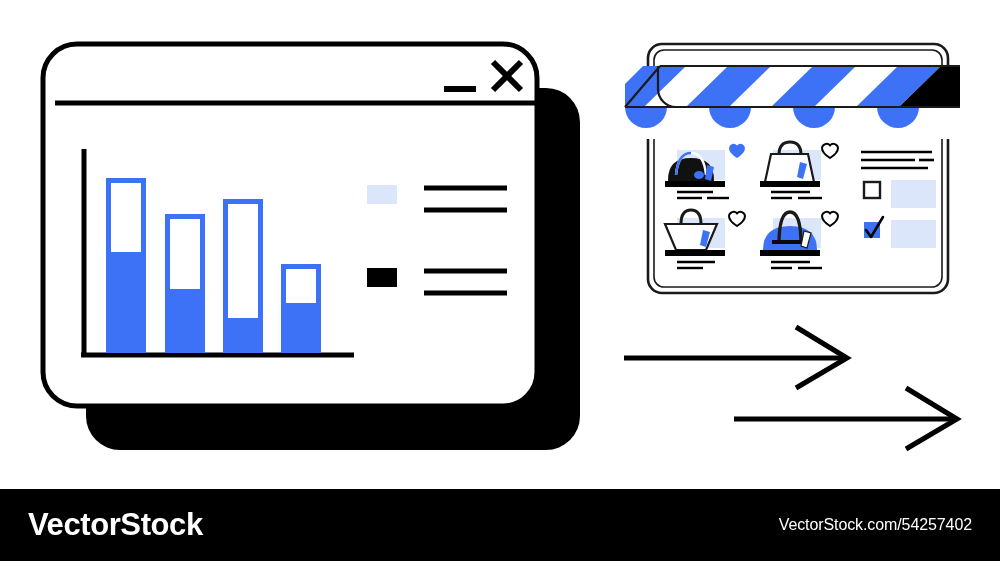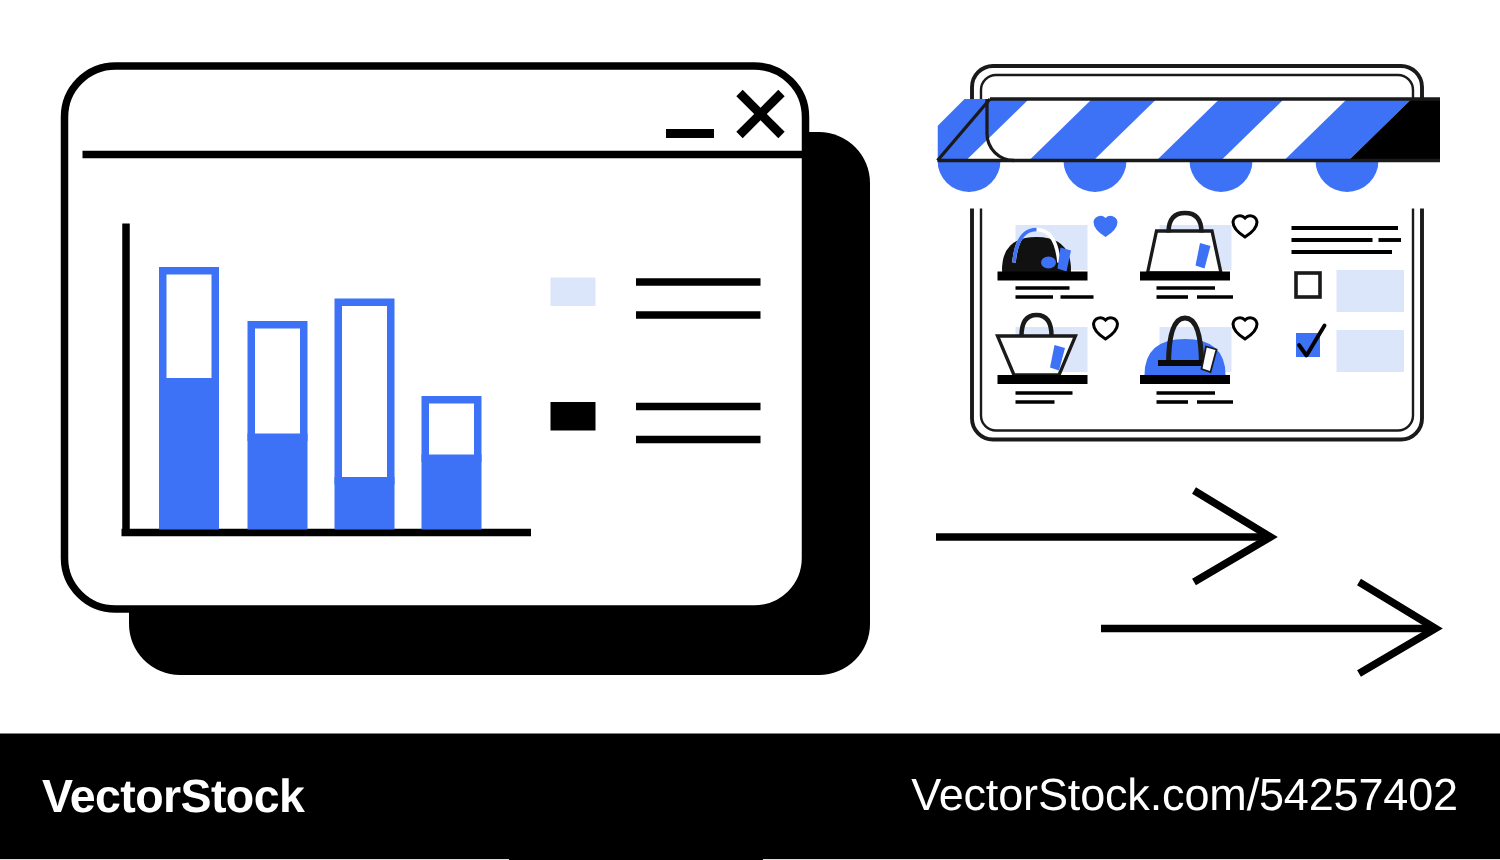--- a/index.html
+++ b/index.html
@@ -34,41 +34,41 @@
     width: 1000px;
     height: 489px;
   }
 
   
   #footer-bar {
     position: absolute;
     left: 0;
     top: 489px;
     width: 1000px;
-    height: 84px;
+    height: 72px;
     background: #000000;
     display: flex;
     align-items: center;
     justify-content: space-between;
     box-sizing: border-box;
     padding: 0 28px;
     text-align: center;
   }
   #brand-wordmark {
     color: #ffffff;
     font-family: "Liberation Sans", sans-serif;
     font-size: 31px;
     font-weight: 700;
     letter-spacing: -0.4px;
     white-space: nowrap;
   }
   #asset-url {
     color: #ffffff;
     font-family: "Liberation Sans", sans-serif;
-    font-size: 30px;
+    font-size: 16px;
     font-weight: 400;
     letter-spacing: -0.1px;
     white-space: nowrap;
   }
 </style>
 </head>
 <body>
 
 <div id="stage">
 

